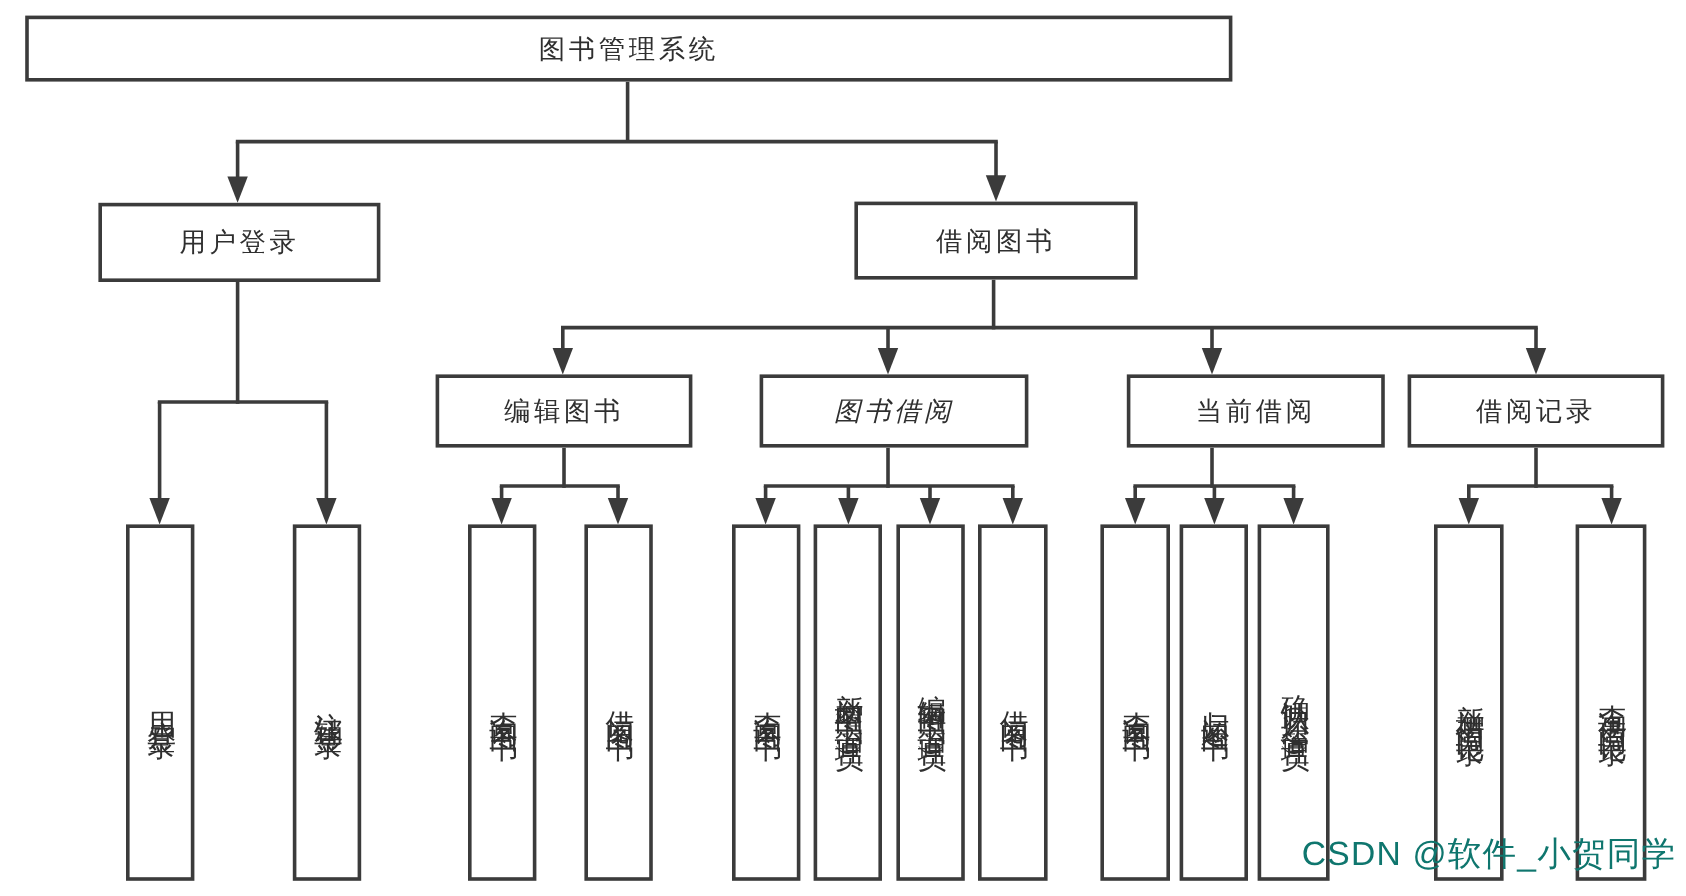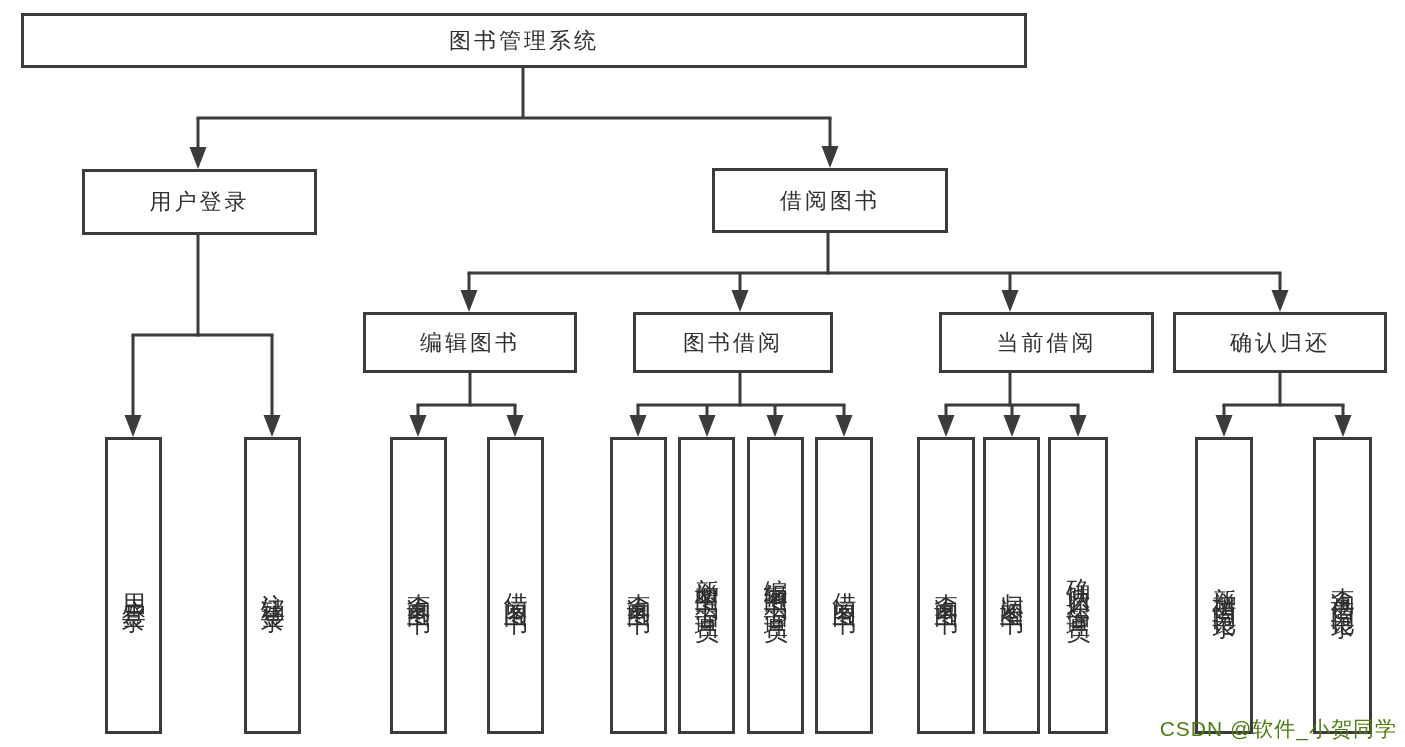--- a/index.html
+++ b/index.html
@@ -40,43 +40,43 @@
     letter-spacing: 6px;
     color: #2f2f2f;
     white-space: nowrap;
   }
   .leaf { top: 437px; height: 297px; }
   
   #node-root            { left: 21px;   top: 13px;  width: 1006px; height: 55px; }
   #node-user-login      { left: 82px;   top: 169px; width: 235px;  height: 66px; }
   #node-book-mgmt       { left: 712px;  top: 168px; width: 236px;  height: 65px; }
   #node-new-book-rec    { left: 363px;  top: 312px; width: 214px;  height: 61px; }
-  #node-book-borrow     { left: 633px;  top: 312px; width: 200px;  height: 61px; }
+  #node-book-borrow     { left: 633px;  top: 312px; width: 224px;  height: 61px; font-style: italic; }
   #node-current-borrow  { left: 902px;  top: 312px; width: 215px;  height: 61px; margin-left: 37px; }
   #node-borrow-records  { left: 1173px; top: 312px; width: 214px;  height: 61px; }
   #leaf-user-login      { left: 105px;  width: 57px; }
   #leaf-logout          { left: 244px;  width: 57px; }
   #leaf-nbr-query       { left: 390px;  width: 57px; }
   #leaf-nbr-borrow      { left: 487px;  width: 57px; }
   #leaf-bb-query        { left: 610px;  width: 57px; }
   #leaf-bb-add          { left: 678px;  width: 57px; }
   #leaf-bb-edit         { left: 747px;  width: 57px; }
   #leaf-bb-borrow       { left: 815px;  width: 58px; }
   #leaf-cb-query        { left: 917px;  width: 58px; }
   #leaf-cb-return       { left: 983px;  width: 57px; }
   #leaf-cb-confirm      { left: 1048px; width: 60px; }
   #leaf-br-add          { left: 1195px; width: 58px; }
   #leaf-br-query        { left: 1313px; width: 59px; }
   #watermark {
     position: absolute;
     right: 8px;
-    bottom: 4px;
-    font-size: 21px;
+    bottom: 16px;
+    font-size: 28px;
     letter-spacing: 1px;
-    color: #4d7c0f;
+    color: #0f766e;
     z-index: 10;
     white-space: nowrap;
   }
 </style>
 </head>
 <body>
 
 <div id="canvas">
 
   <svg id="connectors" viewBox="0 0 1405 747" xmlns="http://www.w3.org/2000/svg">
@@ -172,21 +172,21 @@
   <div class="node" id="node-new-book-rec">
     <span class="hlabel">编辑图书</span>
   </div>
   <div class="node" id="node-book-borrow">
     <span class="hlabel">图书借阅</span>
   </div>
   <div class="node" id="node-current-borrow">
     <span class="hlabel">当前借阅</span>
   </div>
   <div class="node" id="node-borrow-records">
-    <span class="hlabel">确认归还</span>
+    <span class="hlabel">借阅记录</span>
   </div>
 
   <div class="node leaf" id="leaf-user-login">
     <span class="vlabel">用户登录</span>
   </div>
   <div class="node leaf" id="leaf-logout">
     <span class="vlabel">注销登录</span>
   </div>
 
   <div class="node leaf" id="leaf-nbr-query">

